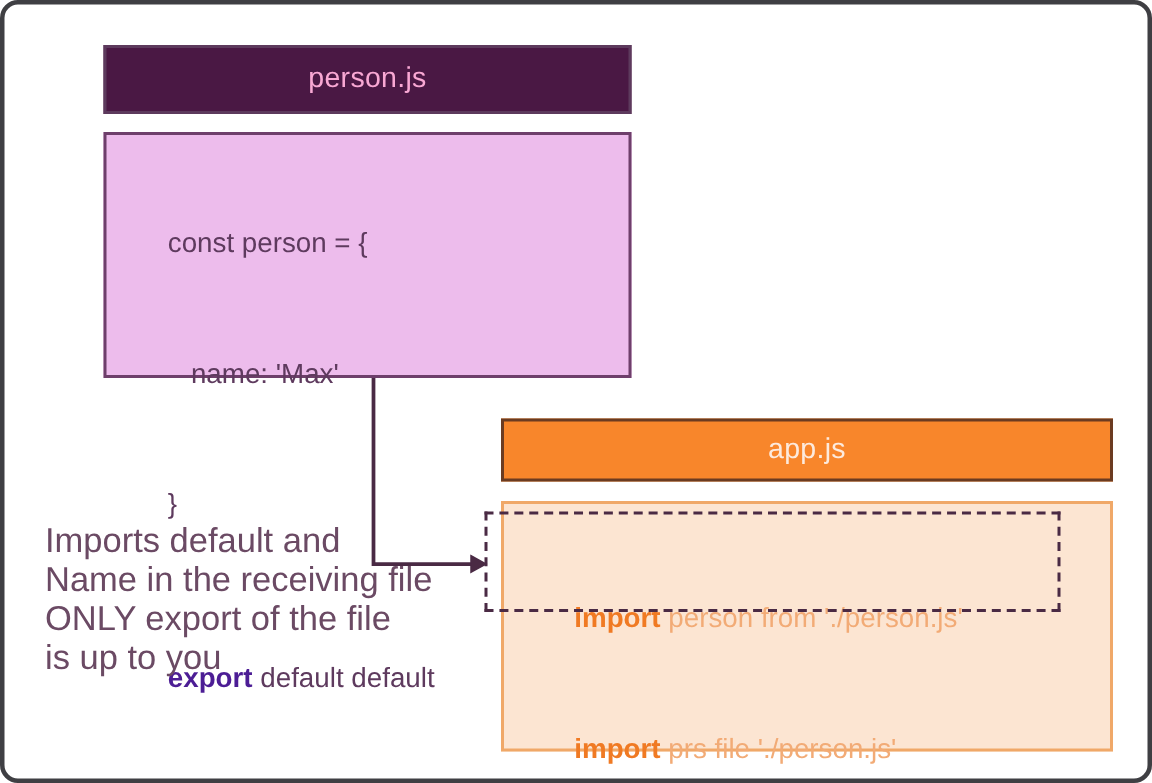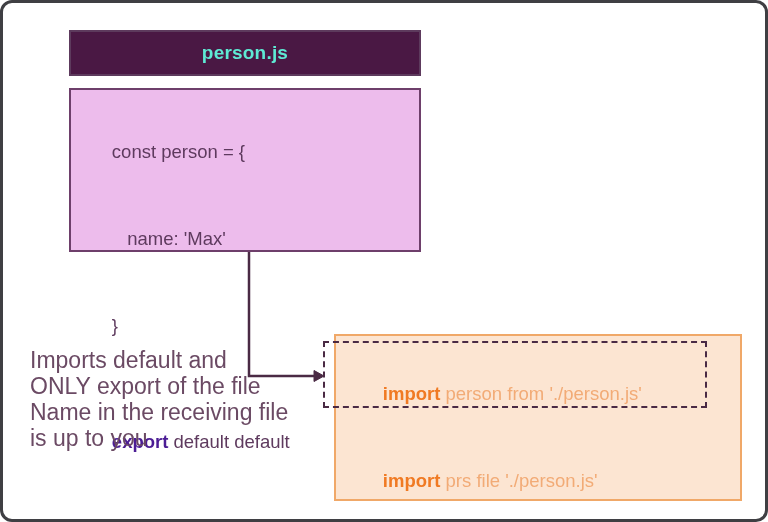--- a/index.html
+++ b/index.html
@@ -36,34 +36,33 @@
     letter-spacing: 0.2px;
   }
 
   #person-header {
     left: 66px;
     top: 27px;
     width: 352px;
     height: 46px;
     background: #4a1844;
     border: 2px solid #5d3a5d;
-    color: #5eead4;
-    font-weight: bold;
+    color: #f9a8d4;
   }
 
   #person-code {
     position: absolute;
     box-sizing: border-box;
     left: 66px;
     top: 85px;
     width: 352px;
     height: 164px;
     background: #edbcec;
     border: 2px solid #6e3f6b;
-    padding: 18px 0 0 10px;
+    padding: 28px 0 0 10px;
   }
 
   .code-line {
     font-size: 18.5px;
     line-height: 29px;
     white-space: pre;
     color: #5e3a5e;
   }
   .code-line b { font-weight: bold; color: #4c1d95; }
   .code-line.blank { visibility: hidden; }
@@ -81,21 +80,21 @@
 
   #app-code {
     position: absolute;
     box-sizing: border-box;
     left: 331px;
     top: 331px;
     width: 408px;
     height: 167px;
     background: #fce5d2;
     border: 2px solid #f0a868;
-    padding: 14px 0 0 16px;
+    padding: 32px 0 0 16px;
   }
 
   .code-line.orange {
     color: #f2ab76;
     font-size: 18.5px;
     line-height: 29px;
   }
   .code-line.orange b {
     font-weight: bold;
     color: #f07a23;
@@ -153,38 +152,41 @@
     </div>
     <div class="code-line">
       <span>}</span>
     </div>
     <div class="code-line blank">&nbsp;</div>
     <div class="code-line">
       <b>export</b><span> default default</span>
     </div>
   </div>
 
+  <div class="file-header" id="app-header">
+    <span>app.js</span>
+  </div>
 
   <div id="app-code">
     <div class="code-line orange">
       <b>import</b><span> person from './person.js'</span>
     </div>
     <div class="code-line orange">
       <b>import</b><span> prs file './person.js'</span>
     </div>
 
   </div>
 
   <div id="dashed-highlight"></div>
 
   <svg id="arrow-svg" viewBox="0 0 768 522" xmlns="http://www.w3.org/2000/svg">
     <path d="M 246 249 L 246 373 L 311 373" fill="none" stroke="#4a2a44" stroke-width="2.5"></path>
     <path d="M 311 367.5 L 321 373 L 311 378.5 Z" fill="#4a2a44" stroke="#4a2a44" stroke-width="1"></path>
   </svg>
 
   <div id="caption">
     <div>Imports default and</div>
+    <div>Name in the receiving file</div>
     <div>ONLY export of the file</div>
-    <div>Name in the receiving file</div>
     <div>is up to you</div>
   </div>
 
 </div>
 
 </body></html>

